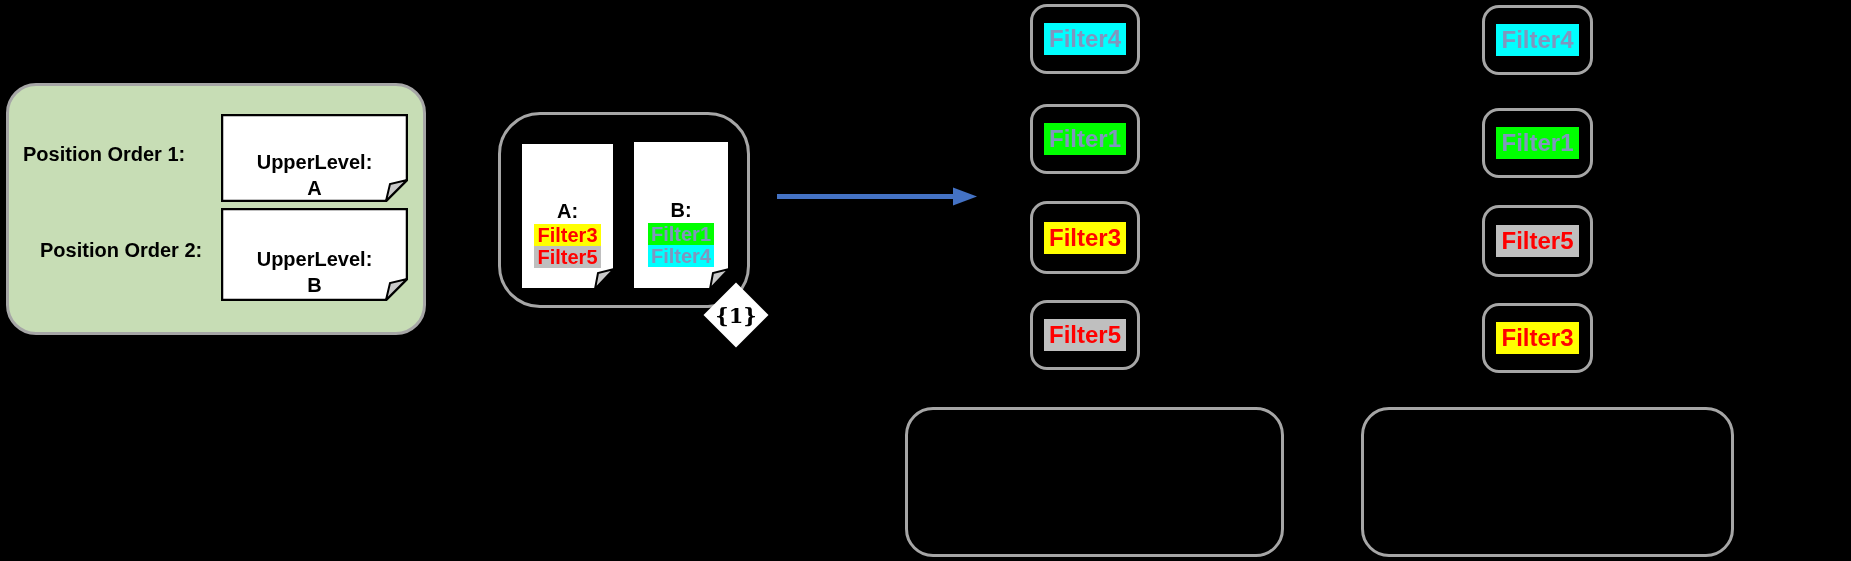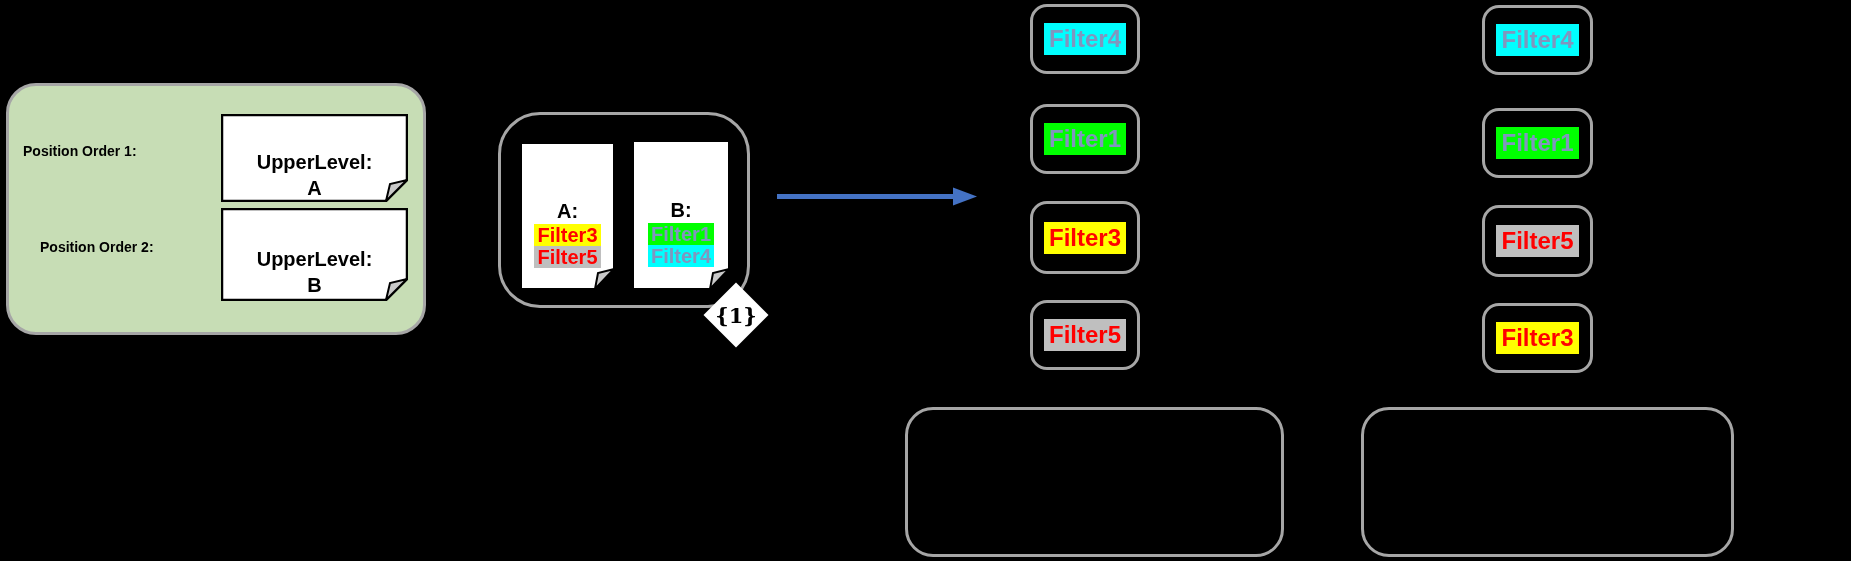--- a/index.html
+++ b/index.html
@@ -15,21 +15,21 @@
 
   
   .legend-panel {
     left: 6px; top: 83px; width: 420px; height: 252px;
     background: #C7DDB5;
     border: 3px solid #A6A6A6;
     border-radius: 30px;
     box-sizing: border-box;
   }
   .legend-label {
-    font-size: 14px; font-weight: bold; color: #000;
+    font-size: 20px; font-weight: bold; color: #000;
     white-space: nowrap;
   }
 
   
   .note { position: absolute; }
   .note svg { position: absolute; left: 0; top: 0; }
   .note-content {
     position: absolute; left: 0; top: 0; right: 0; bottom: 0;
     display: flex; flex-direction: column;
     align-items: center; justify-content: center;

